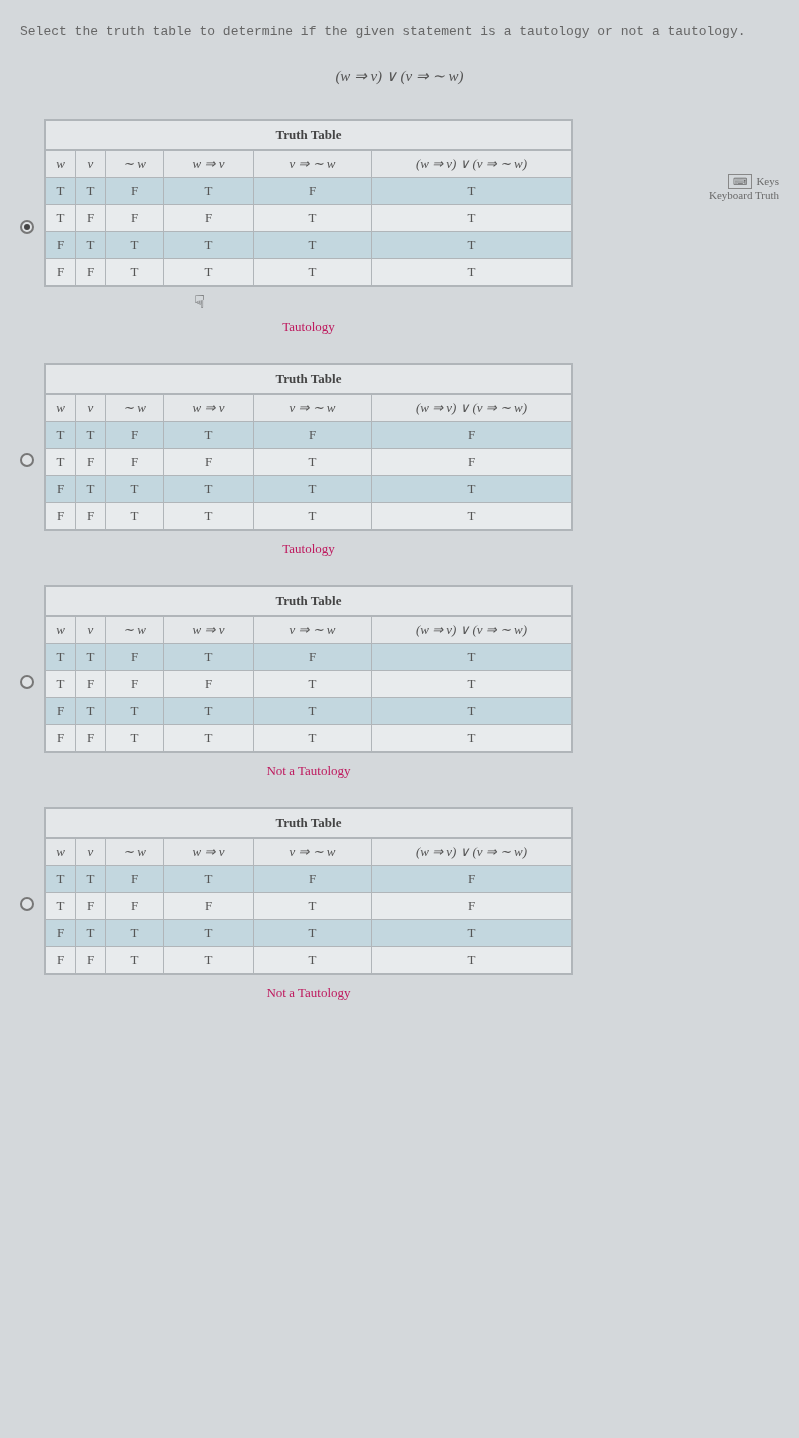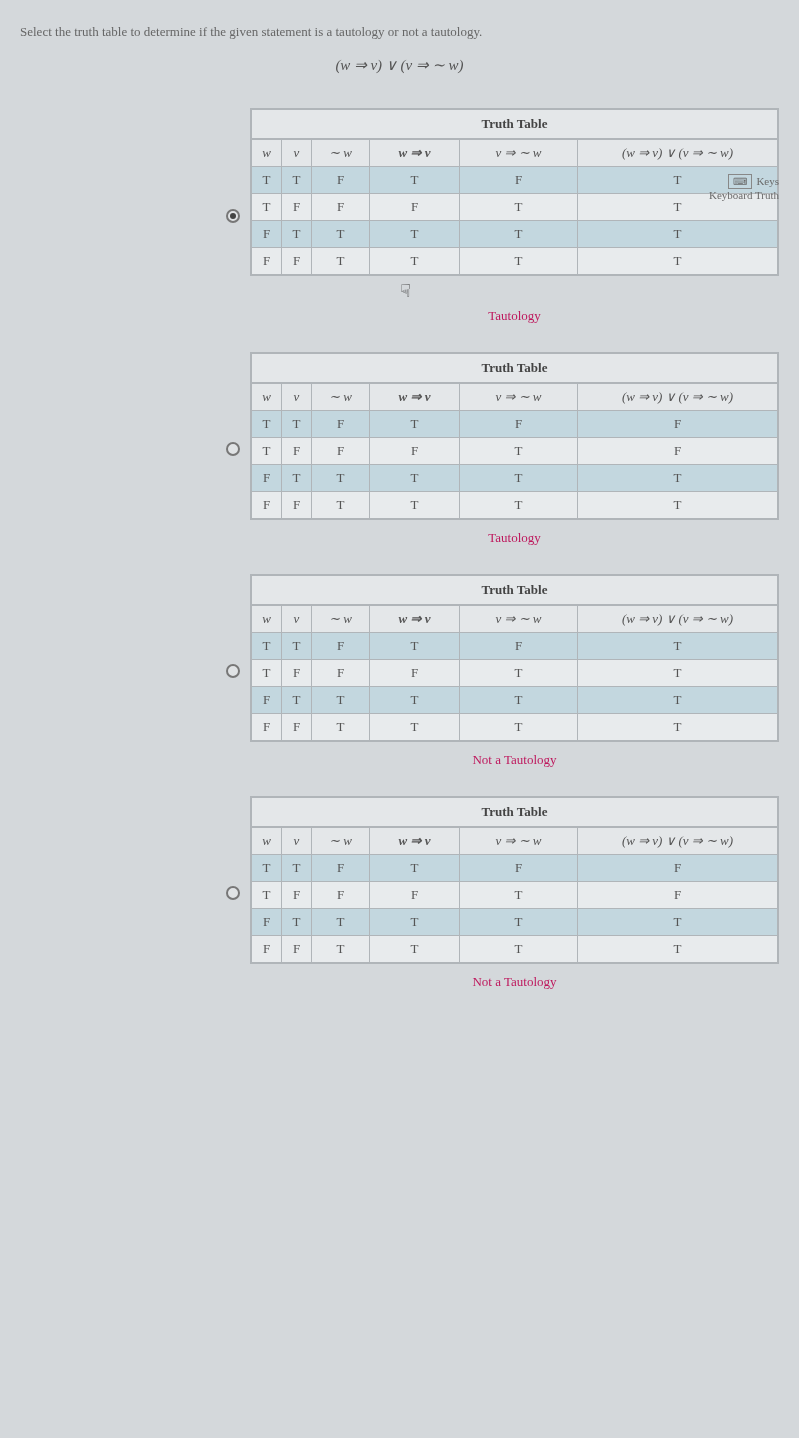--- a/index.html
+++ b/index.html
@@ -7,21 +7,22 @@
     margin: 0;
     padding: 24px 20px;
     font-family: Georgia, 'Times New Roman', serif;
     background: #d4d8db;
     color: #555;
     width: 799px;
   }
   .question-text {
     font-size: 13px;
     color: #666;
-    margin-bottom: 16px;
+    margin-bottom: 28px;
+    font-family: Liberation Mono, monospace;
   }
   .formula {
     text-align: center;
     font-family: 'Times New Roman', serif;
     font-style: italic;
     font-size: 15px;
     color: #555;
     margin: 12px 0 24px;
   }
   .answer-label {
@@ -41,21 +42,21 @@
   .keyboard-shortcut .keys {
     display: inline-block;
     border: 1px solid #888;
     padding: 1px 4px;
     font-size: 10px;
     margin-right: 4px;
   }
   .options-container {
     display: flex;
     flex-direction: column;
-    align-items: flex-end;
+    align-items: flex-start;
     gap: 28px;
     margin-top: 34px;
   }
   .option {
     display: flex;
     align-items: center;
     gap: 10px;
   }
   .radio {
     width: 14px;
@@ -95,21 +96,21 @@
     color: #555;
     font-weight: normal;
   }
   th {
     font-style: italic;
     font-family: 'Times New Roman', serif;
     background: #e4e7e9;
   }
   .col-tiny { width: 30px; }
   .col-sm  { width: 58px; }
-  .col-md  { width: 90px; font-weight: bold; }
+  .col-md  { width: 90px; }
   .col-lg  { width: 118px; }
   .col-xl  { width: 200px; }
   tr.shade td  { background: #c3d7df; }
   .footer-label {
     text-align: center;
     font-size: 13px;
     color: #be185d;
     margin-top: 10px;
   }
   .cursor-icon {

